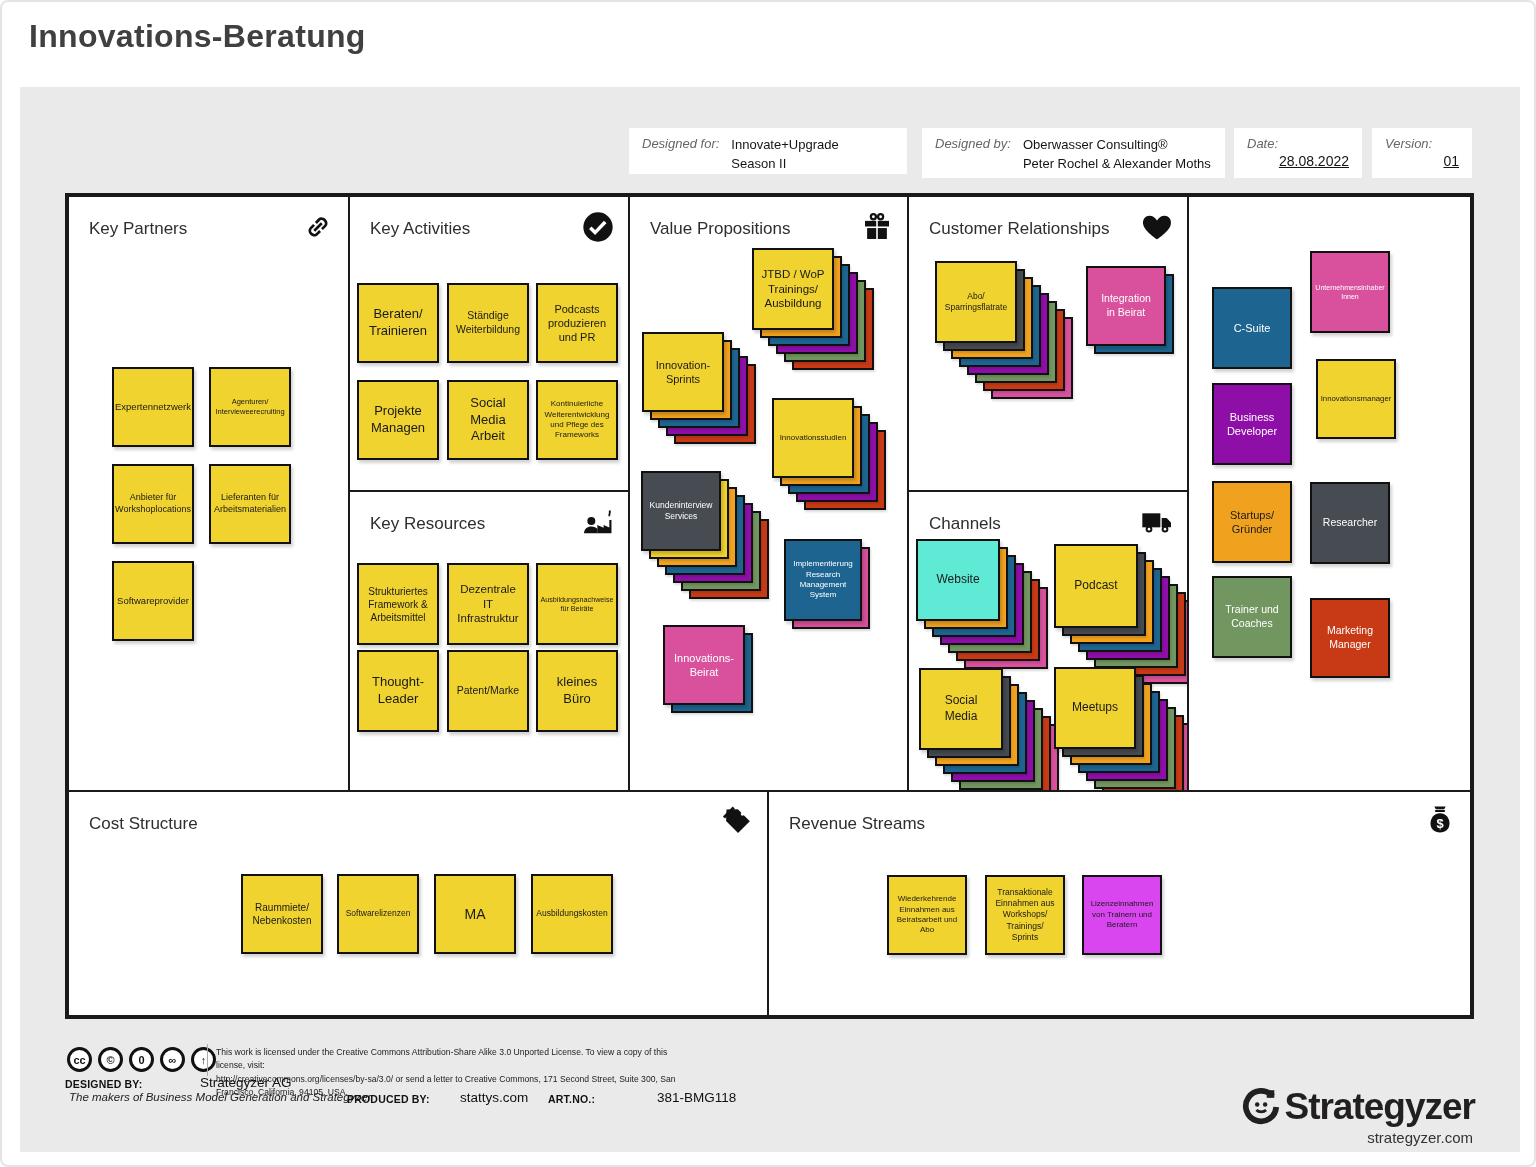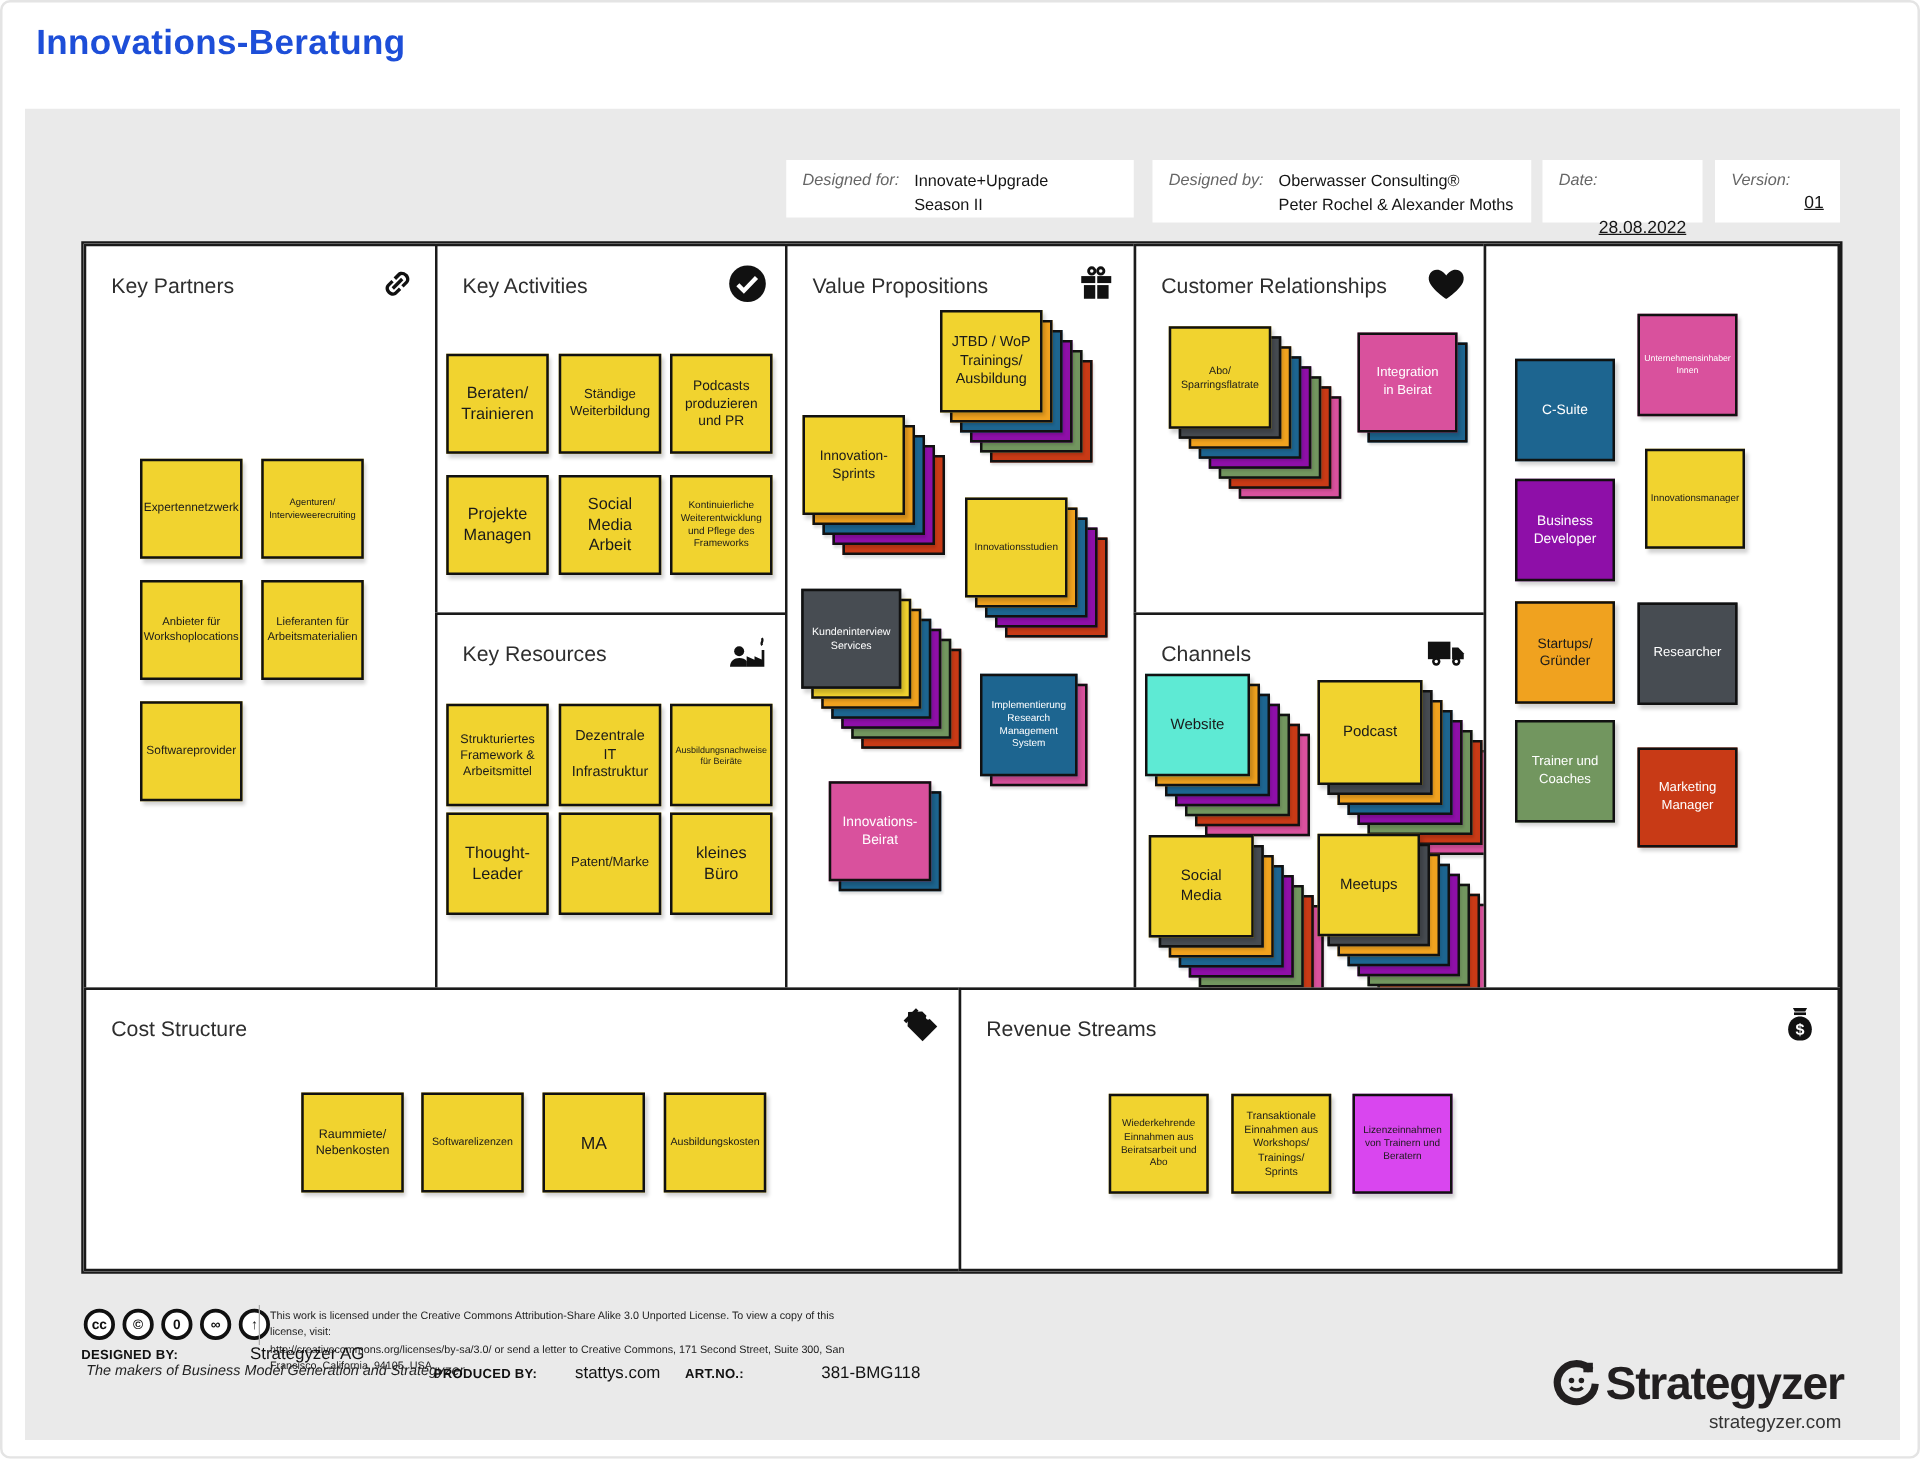--- a/index.html
+++ b/index.html
@@ -1,27 +1,27 @@
 <!DOCTYPE html>
 <html><head>
 <meta charset="utf-8">
 <style>
   html,body{margin:0;padding:0;background:#fff;font-family:"Liberation Sans",sans-serif;}
   .page{position:relative;width:1536px;height:1167px;background:#fff;border:2px solid #e4e4e4;border-radius:8px;box-sizing:border-box;overflow:hidden;}
-  .page-title{position:absolute;left:27px;top:16px;font-size:28px;font-weight:bold;color:#1d4ed8;letter-spacing:.3px;}
+  .page-title{position:absolute;left:27px;top:16px;font-size:32px;font-weight:bold;color:#404040;letter-spacing:.3px;}
   .panel{position:absolute;left:18px;top:85px;width:1500px;height:1065px;background:#eaeaea;}
   .canvas-title{position:absolute;left:47px;top:46px;font-size:31px;font-weight:bold;color:#191919;letter-spacing:.3px;}
   .meta-box{position:absolute;background:#fff;box-sizing:border-box;font-size:13px;padding:8px 13px;}
   .meta-row{display:flex;}
   .meta-col{display:flex;flex-direction:column;justify-content:space-between;}
   .meta-label{font-style:italic;color:#666;margin-right:12px;white-space:nowrap;}
   .meta-value{color:#151515;white-space:pre-line;line-height:1.45;}
   .m1{left:609px;top:41px;width:278px;height:46px;}
   .m2{left:902px;top:41px;width:303px;height:50px;}
-  .m3{left:1214px;top:41px;width:128px;height:50px;gap:20px;}
+  .m3{left:1214px;top:41px;width:128px;height:50px;}
   .m4{left:1352px;top:41px;width:100px;height:50px;}
   .meta-col .meta-value{align-self:flex-end;font-size:14px;text-decoration:underline;}
   .canvas{position:absolute;left:47px;top:108px;width:1405px;height:822px;background:#fff;box-shadow:0 0 0 2px #1a1a1a;}
   .section{position:absolute;background:#fff;border:2px solid #1a1a1a;box-sizing:border-box;}
   .sec-kp{left:0;top:0;width:283px;height:597px;}
   .sec-ka{left:281px;top:0;width:282px;height:297px;}
   .sec-kr{left:281px;top:295px;width:282px;height:302px;}
   .sec-vp{left:561px;top:0;width:281px;height:597px;}
   .sec-cr{left:840px;top:0;width:282px;height:297px;}
   .sec-ch{left:840px;top:295px;width:282px;height:302px;}

